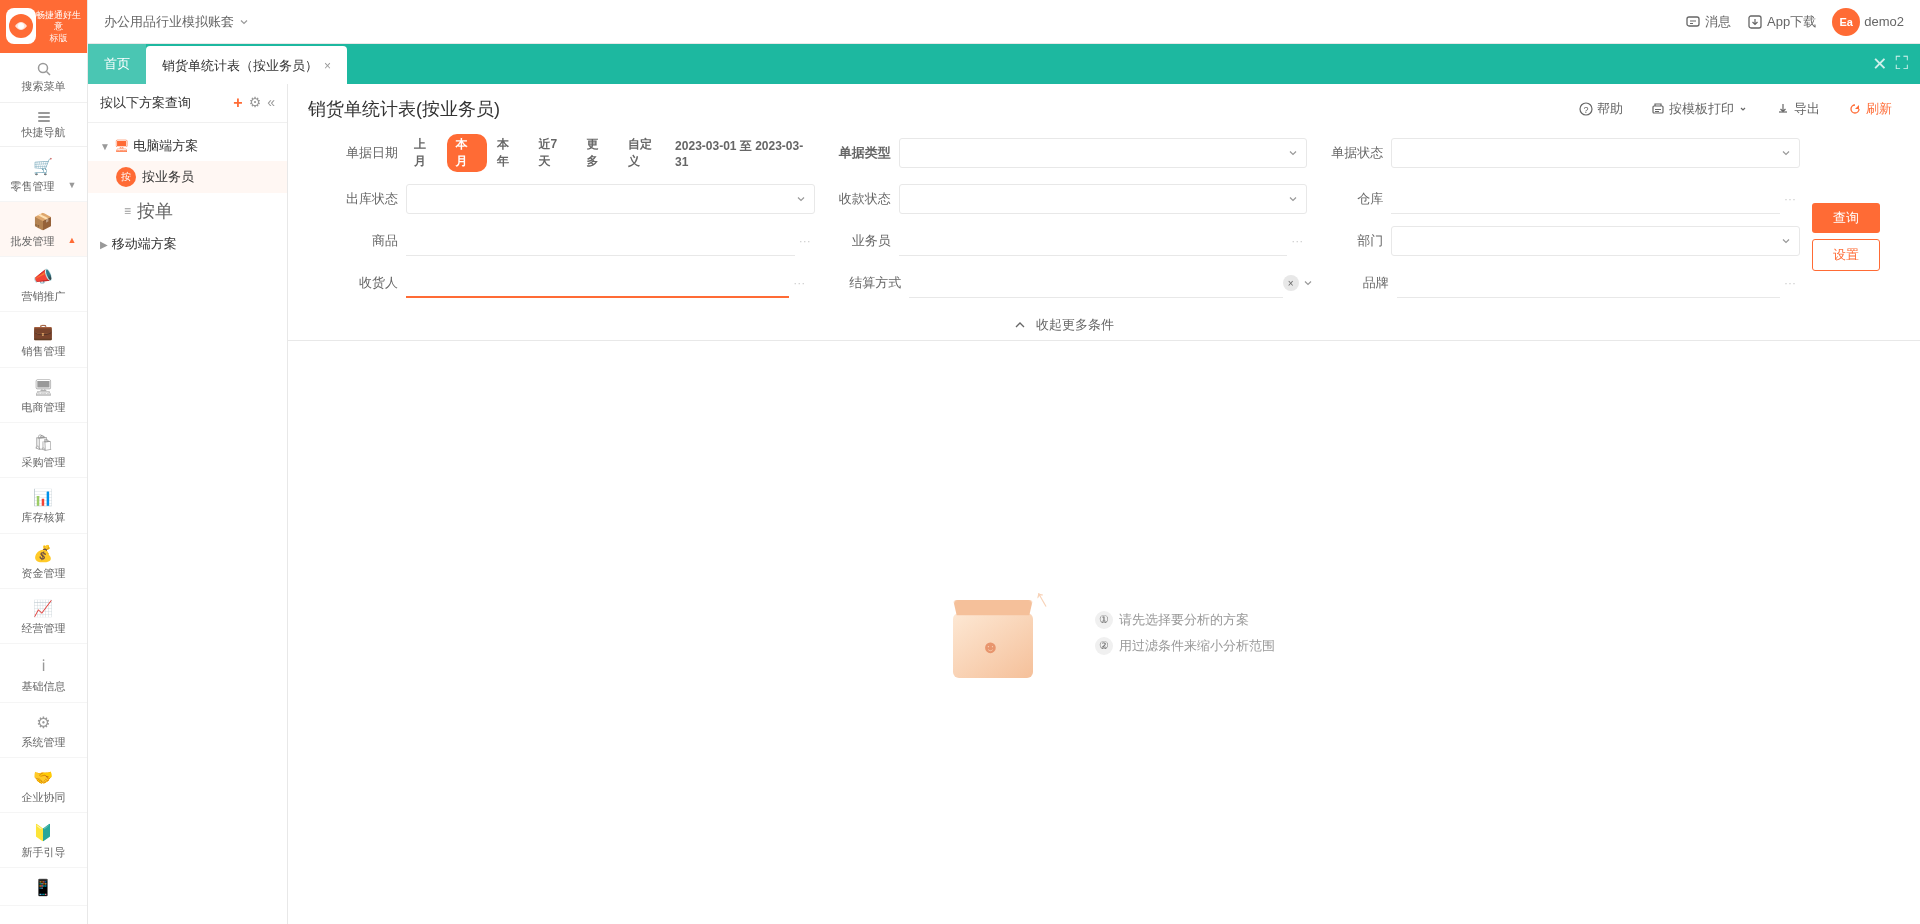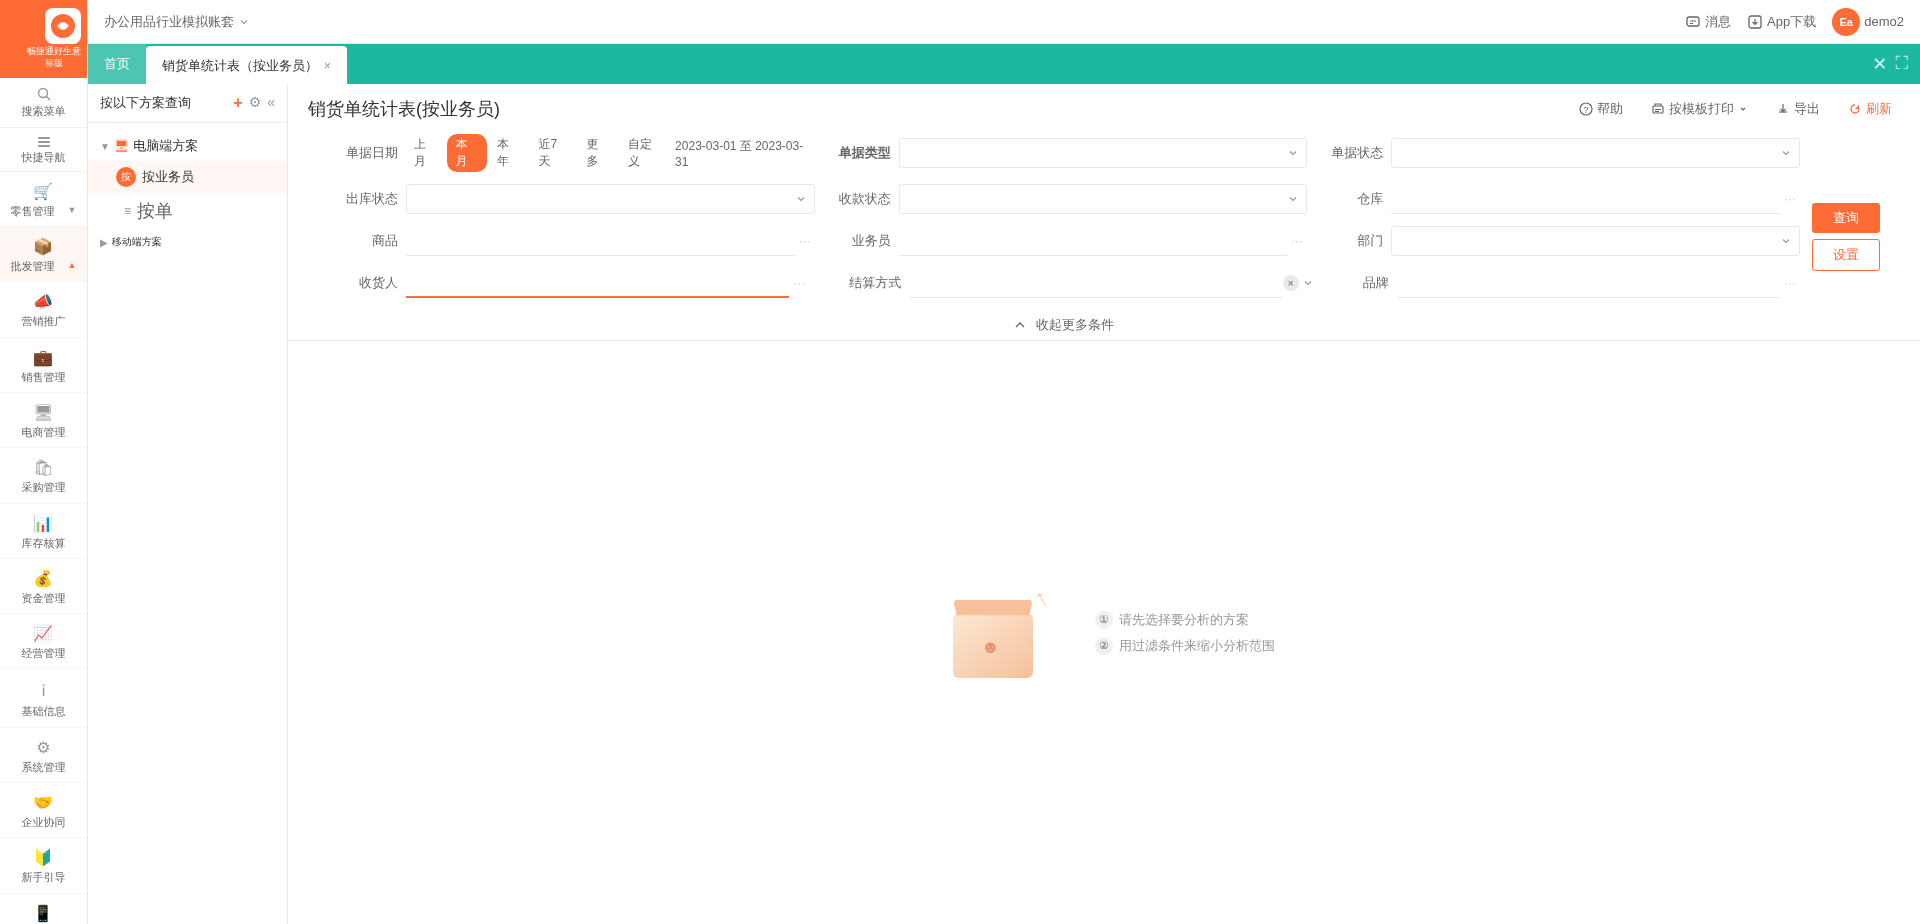--- a/index.html
+++ b/index.html
@@ -1,20 +1,20 @@
 <!DOCTYPE html>
 <html><head>
   <meta charset="utf-8">
   <style>
     * { box-sizing: border-box; margin: 0; padding: 0; }
     body { font-family: 'Microsoft YaHei', Arial, sans-serif; font-size: 13px; background: #f5f5f5; color: #333; display: flex; height: 924px; overflow: hidden; }
 
     
     .sidebar { width: 88px; background: #fff; border-right: 1px solid #e8e8e8; display: flex; flex-direction: column; align-items: center; height: 100%; z-index: 10; }
-    .sidebar-logo { width: 100%; padding: 8px 6px; background: #ff6b35; display: flex; flex-direction: column; align-items: flex-end; justify-content: center; min-height: 52px; }
+    .sidebar-logo { width: 100%; padding: 8px 6px; background: #ff6b35; display: flex; align-items: center; justify-content: center; min-height: 52px; }
     .sidebar-logo-icon { width: 36px; height: 36px; background: #fff; border-radius: 8px; display: flex; align-items: center; justify-content: center; }
     .sidebar-logo-icon svg { width: 28px; height: 28px; }
     .sidebar-logo-text { color: #fff; font-size: 10px; margin-top: 2px; }
     .sidebar-search { padding: 8px 6px; width: 100%; display: flex; flex-direction: column; align-items: center; cursor: pointer; border-bottom: 1px solid #f0f0f0; }
     .sidebar-search span { font-size: 11px; color: #666; margin-top: 2px; }
     .sidebar-nav { width: 100%; display: flex; flex-direction: column; align-items: center; flex: 1; overflow-y: auto; }
     .sidebar-nav-item { width: 100%; display: flex; flex-direction: column; align-items: center; padding: 10px 4px 8px; cursor: pointer; border-bottom: 1px solid #f5f5f5; }
     .sidebar-nav-item.active { background: #fff7f3; }
     .sidebar-nav-item .nav-icon { font-size: 16px; color: #999; }
     .sidebar-nav-item .nav-label { font-size: 11px; color: #666; margin-top: 3px; text-align: center; line-height: 1.3; }
@@ -61,21 +61,21 @@
     .scheme-item { display: flex; align-items: center; padding: 6px 12px 6px 28px; cursor: pointer; }
     .scheme-item.active { background: #fff7f3; }
     .scheme-item .item-icon { width: 20px; height: 20px; border-radius: 50%; background: #ff6b35; display: flex; align-items: center; justify-content: center; color: #fff; font-size: 10px; margin-right: 6px; }
     .scheme-item .item-label { font-size: 13px; color: #333; }
     .scheme-sub-item { display: flex; align-items: center; padding: 6px 12px 6px 36px; cursor: pointer; }
     .scheme-sub-item .sub-icon { color: #999; margin-right: 6px; font-size: 12px; }
     .scheme-sub-item .sub-label { font-size: 18px; color: #666; }
     .scheme-group2 { }
     .scheme-group2-header { display: flex; align-items: center; padding: 6px 12px; cursor: pointer; }
     .scheme-group2-header .arrow { color: #999; font-size: 10px; margin-right: 4px; }
-    .scheme-group2-header .group-label { font-size: 10px; color: #333; }
+    .scheme-group2-header .group-label { font-size: 13px; color: #333; }
 
     
     .main-panel { flex: 1; display: flex; flex-direction: column; overflow: hidden; }
 
     
     .page-header { background: #fff; padding: 12px 20px 0; border-bottom: 1px solid #e8e8e8; }
     .page-title-row { display: flex; align-items: center; justify-content: space-between; margin-bottom: 12px; }
     .page-title { font-size: 18px; color: #333; font-weight: 500; }
     .page-title-actions { display: flex; gap: 12px; align-items: center; }
     .page-action-btn { display: flex; align-items: center; gap: 4px; cursor: pointer; color: #666; font-size: 13px; padding: 4px 8px; border-radius: 3px; }
@@ -334,21 +334,21 @@
               <span style="color:#ff6b35;">刷新</span>
             </div>
           </div>
         </div>
 
         <div class="filter-row-container">
           <div class="filter-main">
 
             <div class="filter-row">
               <span class="filter-label">单据日期</span>
-              <div class="filter-control" style="display:flex;align-items:center;gap:4px;width:320px;">
+              <div class="filter-control" style="display:flex;align-items:center;gap:4px;width:320px;font-weight:bold;">
                 <div class="date-shortcuts">
                   <span class="date-shortcut">上月</span>
                   <span class="date-shortcut active">本月</span>
                   <span class="date-shortcut">本年</span>
                   <span class="date-shortcut">近7天</span>
                   <span class="date-shortcut">更多</span>
                   <span class="date-shortcut">自定义</span>
                 </div>
                 <span class="date-range">2023-03-01 至 2023-03-31</span>
               </div>

